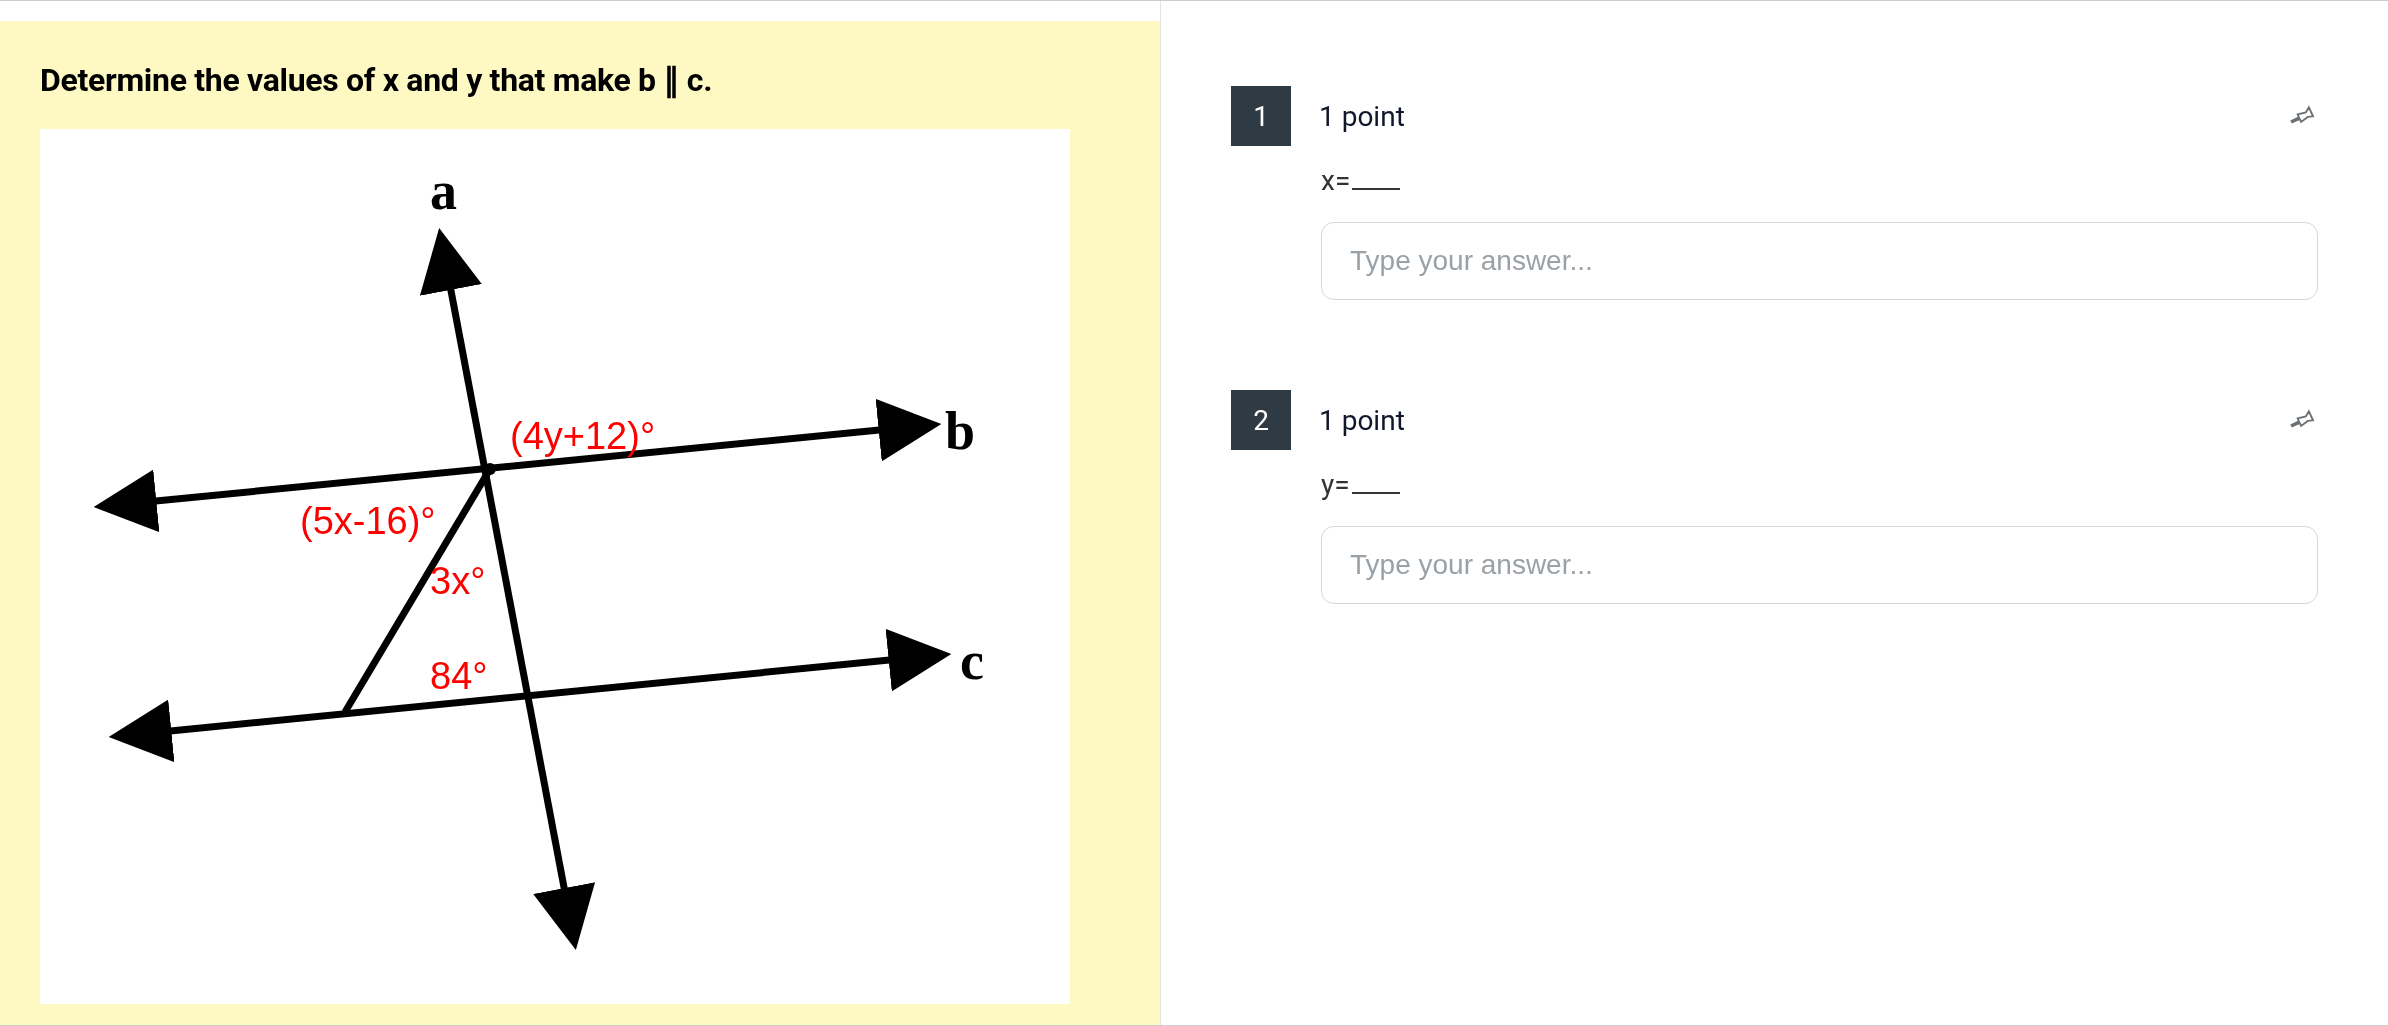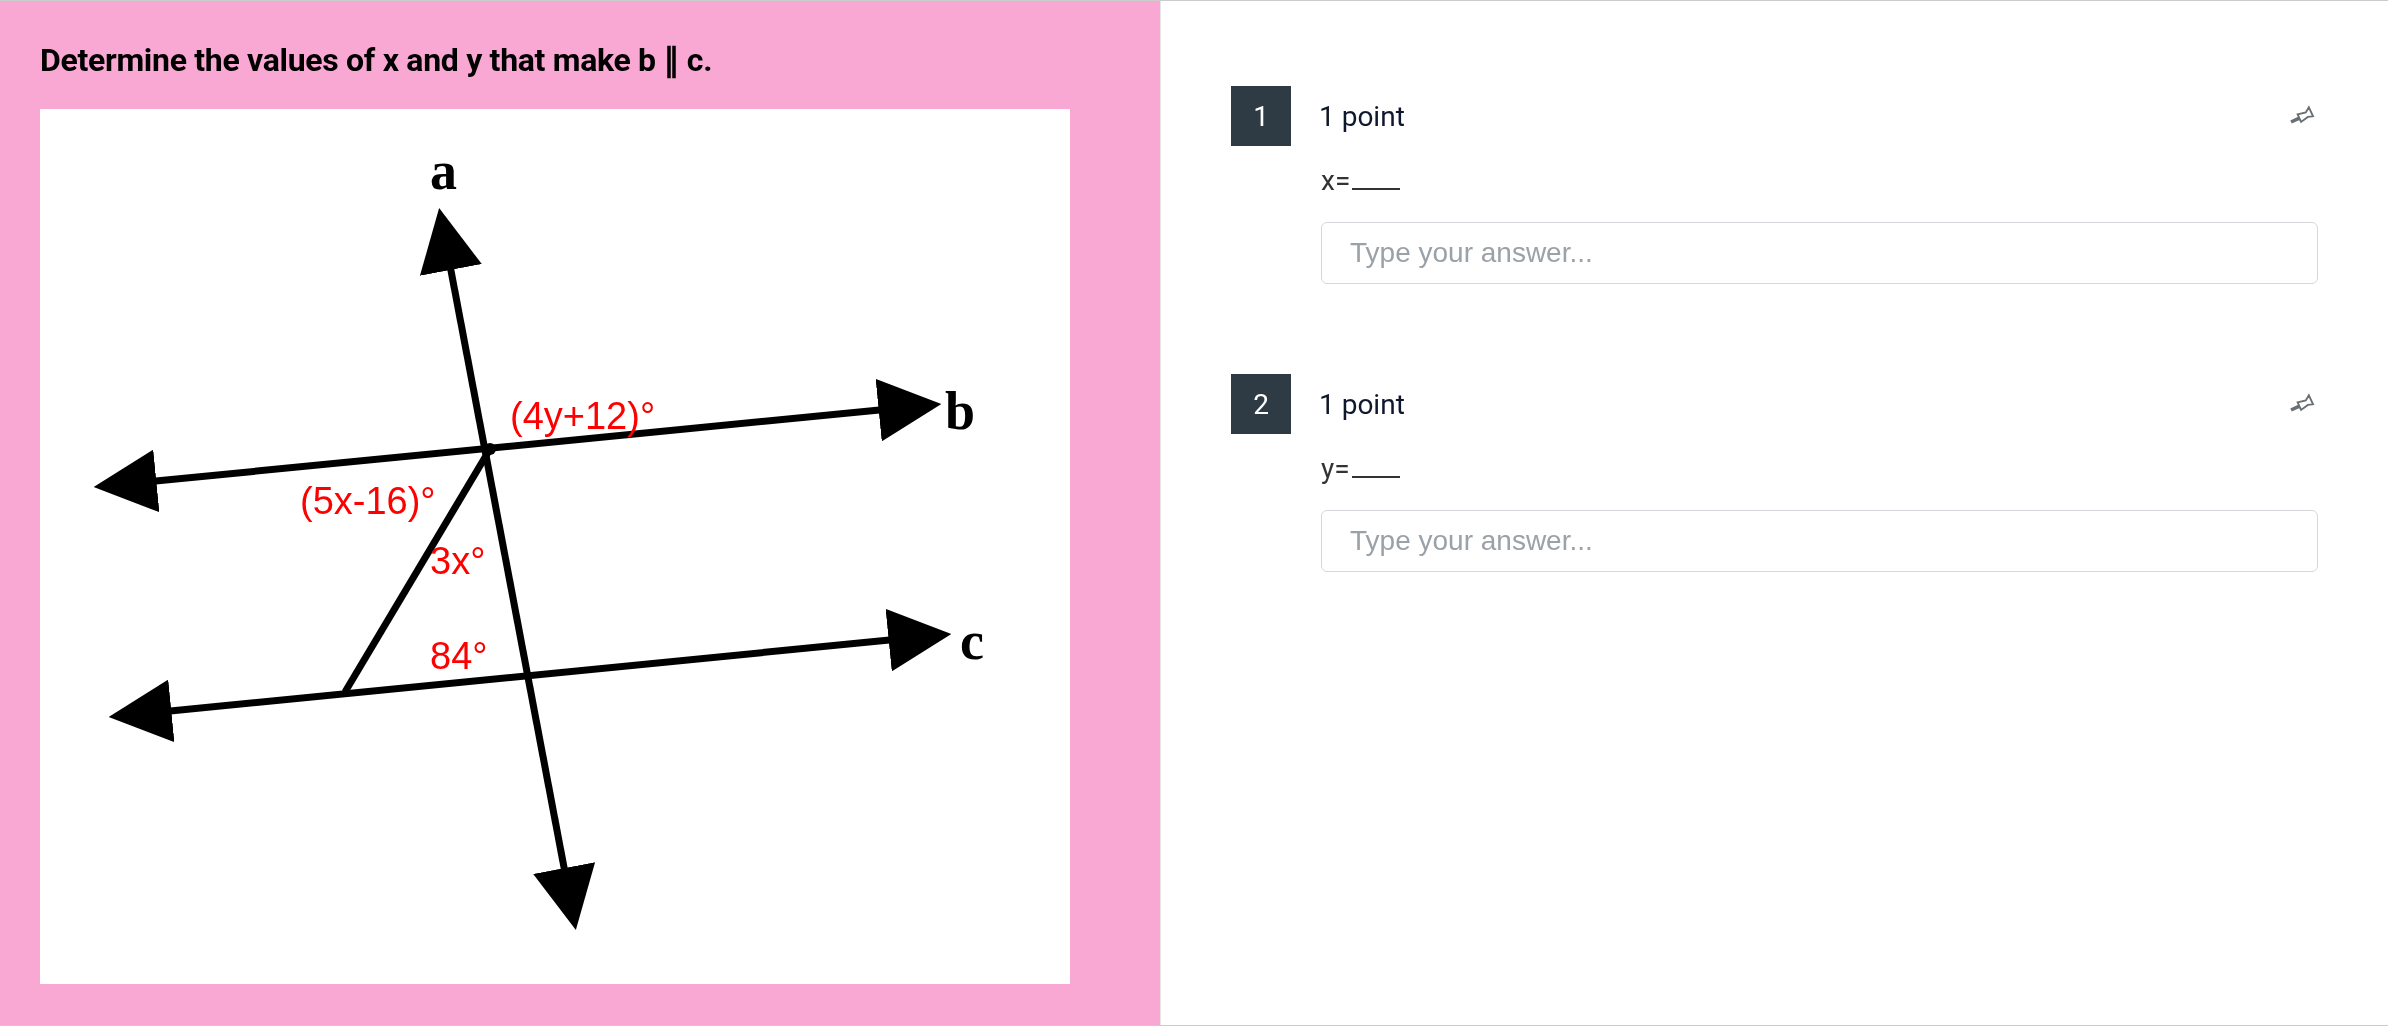--- a/index.html
+++ b/index.html
@@ -12,23 +12,24 @@
     border-top: 1px solid #ccc;
     border-bottom: 1px solid #ccc;
   }
   .wrap {
     display: flex;
     width: 100%;
     height: 100%;
   }
   .left {
     width: 1160px;
-    background: #f9a8d4;
+    background: #fef9c3;
     padding: 40px 40px 40px 40px;
     position: relative;
+    margin-top: 20px;
   }
   .prompt {
     font-size: 32px;
     font-weight: 700;
     color: #000;
     margin-bottom: 30px;
     letter-spacing: -0.3px;
   }
   .diagram-box {
     background: #fff;
@@ -85,23 +86,23 @@
   .q-label .blank {
     display:inline-block;
     border-bottom: 2px solid #333;
     width: 48px;
     vertical-align: baseline;
     margin-left: 2px;
   }
   .answer-input {
     margin-left: 90px;
     width: calc(100% - 90px);
-    height: 62px;
+    height: 78px;
     border: 1px solid #d4d8dc;
-    border-radius: 6px;
+    border-radius: 13px;
     font-size: 28px;
     padding: 0 28px;
     color: #333;
     background:#fff;
   }
   .answer-input::placeholder { color: #9aa1a7; }
   
   .line-label {
     font-family: 'Brush Script MT', 'Segoe Script', cursive;
     font-size: 54px;

